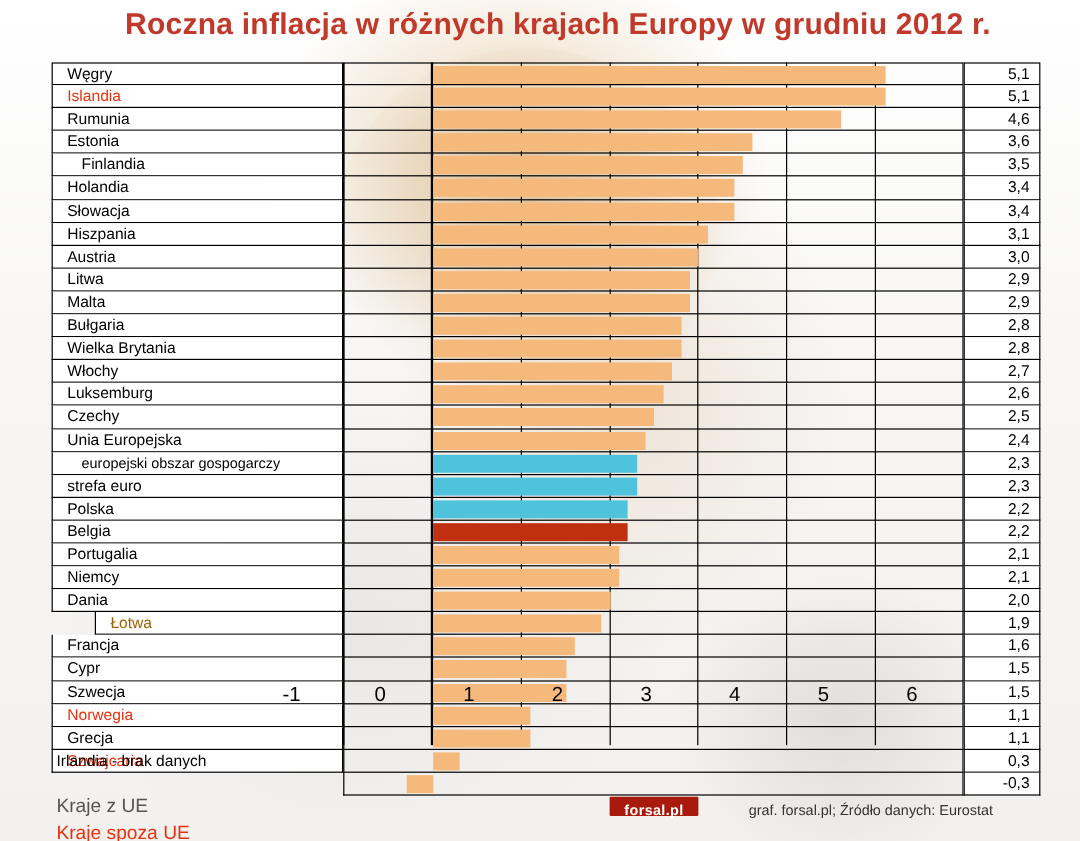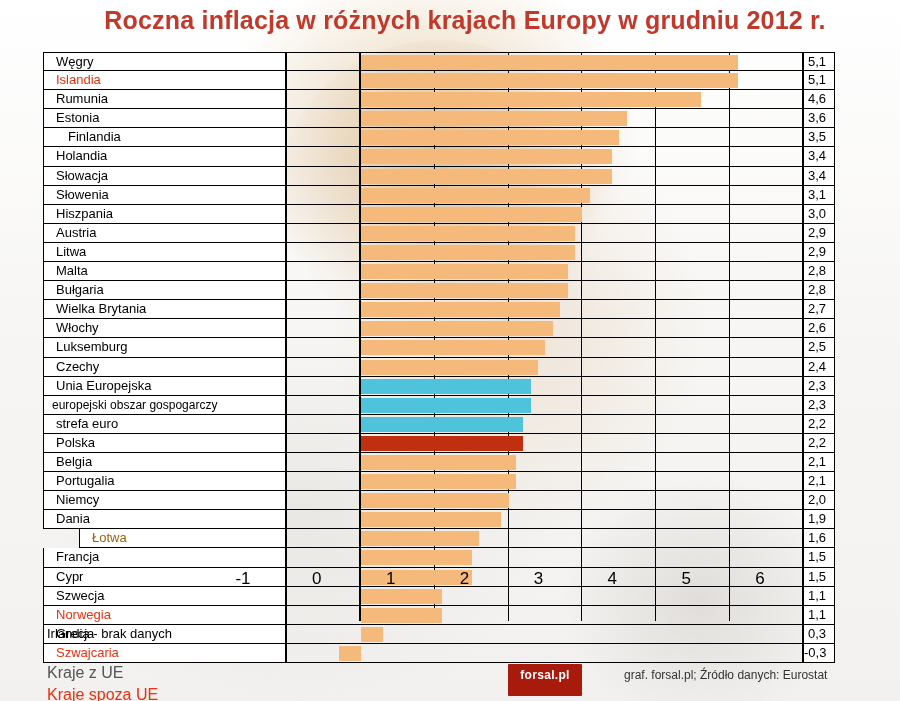--- a/index.html
+++ b/index.html
@@ -30,31 +30,31 @@
     position:absolute;left:15px;top:6px;width:900px;text-align:center;
     font-size:25px;color:#c0392b;font-weight:bold;letter-spacing:0.2px;
     z-index:5;
   }
   .chart{
     position:absolute;left:43px;top:52px;width:812px;height:569px;z-index:4;
   }
   
   .label-col{position:absolute;left:0;top:0;width:243px;}
   .plot{position:absolute;left:243px;top:0;width:517px;height:569px;}
-  .value-col{position:absolute;left:760px;top:0;width:32px;}
+  .value-col{position:absolute;left:760px;top:0;width:64px;}
 
   .row{height:19.1px;box-sizing:border-box;border-bottom:1px solid #000;position:relative;}
   .row.first{border-top:1px solid #000;}
 
   .label-col .row{
     border-left:1px solid #000;border-right:1px solid #000;
     font-size:13px;color:#000;padding-left:12px;line-height:18px;white-space:nowrap;
     background:#ffffff;
   }
-  .label-col .row.small{font-size:12px;padding-left:8px;}
+  .label-col .row.small{font-size:12px;padding-left:24px;}
 
   .value-col .row{
     border-left:1px solid #000;border-right:1px solid #000;
     font-size:13px;color:#000;text-align:right;padding-right:8px;line-height:18px;
     background:#ffffff;
   }
 
   .plot .row{border-left:1px solid #000;border-right:1px solid #000;background:transparent;}
 
   
@@ -70,21 +70,21 @@
     position:absolute;top:0;transform:translateX(-50%);
     font-size:17px;color:#000;
   }
   .note-irl{
     position:absolute;left:47px;top:626px;font-size:13px;color:#000;z-index:5;
   }
   .legend{position:absolute;left:47px;top:664px;z-index:5;font-size:16px;}
   .legend .eu{color:#555;}
   .legend .non{color:#e8310f;margin-top:4px;}
   .forsal{
-    position:absolute;left:508px;top:664px;width:74px;height:32px;background:#a81b0c;
+    position:absolute;left:508px;top:664px;width:74px;height:16px;background:#a81b0c;
     z-index:6;border-radius:1px;
   }
   .forsal span{
     display:block;color:#fff;font-size:12px;font-weight:bold;text-align:center;line-height:22px;letter-spacing:0.3px;
   }
   .credit{
     position:absolute;left:624px;top:668px;font-size:12px;color:#333;z-index:5;
   }
 </style>
 </head>
@@ -96,21 +96,20 @@
 
 <div class="chart">
   <div class="label-col">
       <div class="row first" style="color: rgb(0, 0, 0);">Węgry</div>
       <div class="row" style="color: rgb(232, 49, 15);">Islandia</div>
       <div class="row" style="color: rgb(0, 0, 0);">Rumunia</div>
       <div class="row" style="color: rgb(0, 0, 0);">Estonia</div>
       <div class="row" style="color: rgb(0, 0, 0); padding-left: 24px;">Finlandia</div>
       <div class="row" style="color: rgb(0, 0, 0);">Holandia</div>
       <div class="row" style="color: rgb(0, 0, 0);">Słowacja</div>
-      <div class="row" style="color: rgb(0, 0, 0);">Słowenia</div>
       <div class="row" style="color: rgb(0, 0, 0);">Hiszpania</div>
       <div class="row" style="color: rgb(0, 0, 0);">Austria</div>
       <div class="row" style="color: rgb(0, 0, 0);">Litwa</div>
       <div class="row" style="color: rgb(0, 0, 0);">Malta</div>
       <div class="row" style="color: rgb(0, 0, 0);">Bułgaria</div>
       <div class="row" style="color: rgb(0, 0, 0);">Wielka Brytania</div>
       <div class="row" style="color: rgb(0, 0, 0);">Włochy</div>
       <div class="row" style="color: rgb(0, 0, 0);">Luksemburg</div>
       <div class="row" style="color: rgb(0, 0, 0);">Czechy</div>
       <div class="row" style="color: rgb(0, 0, 0);">Unia Europejska</div>

